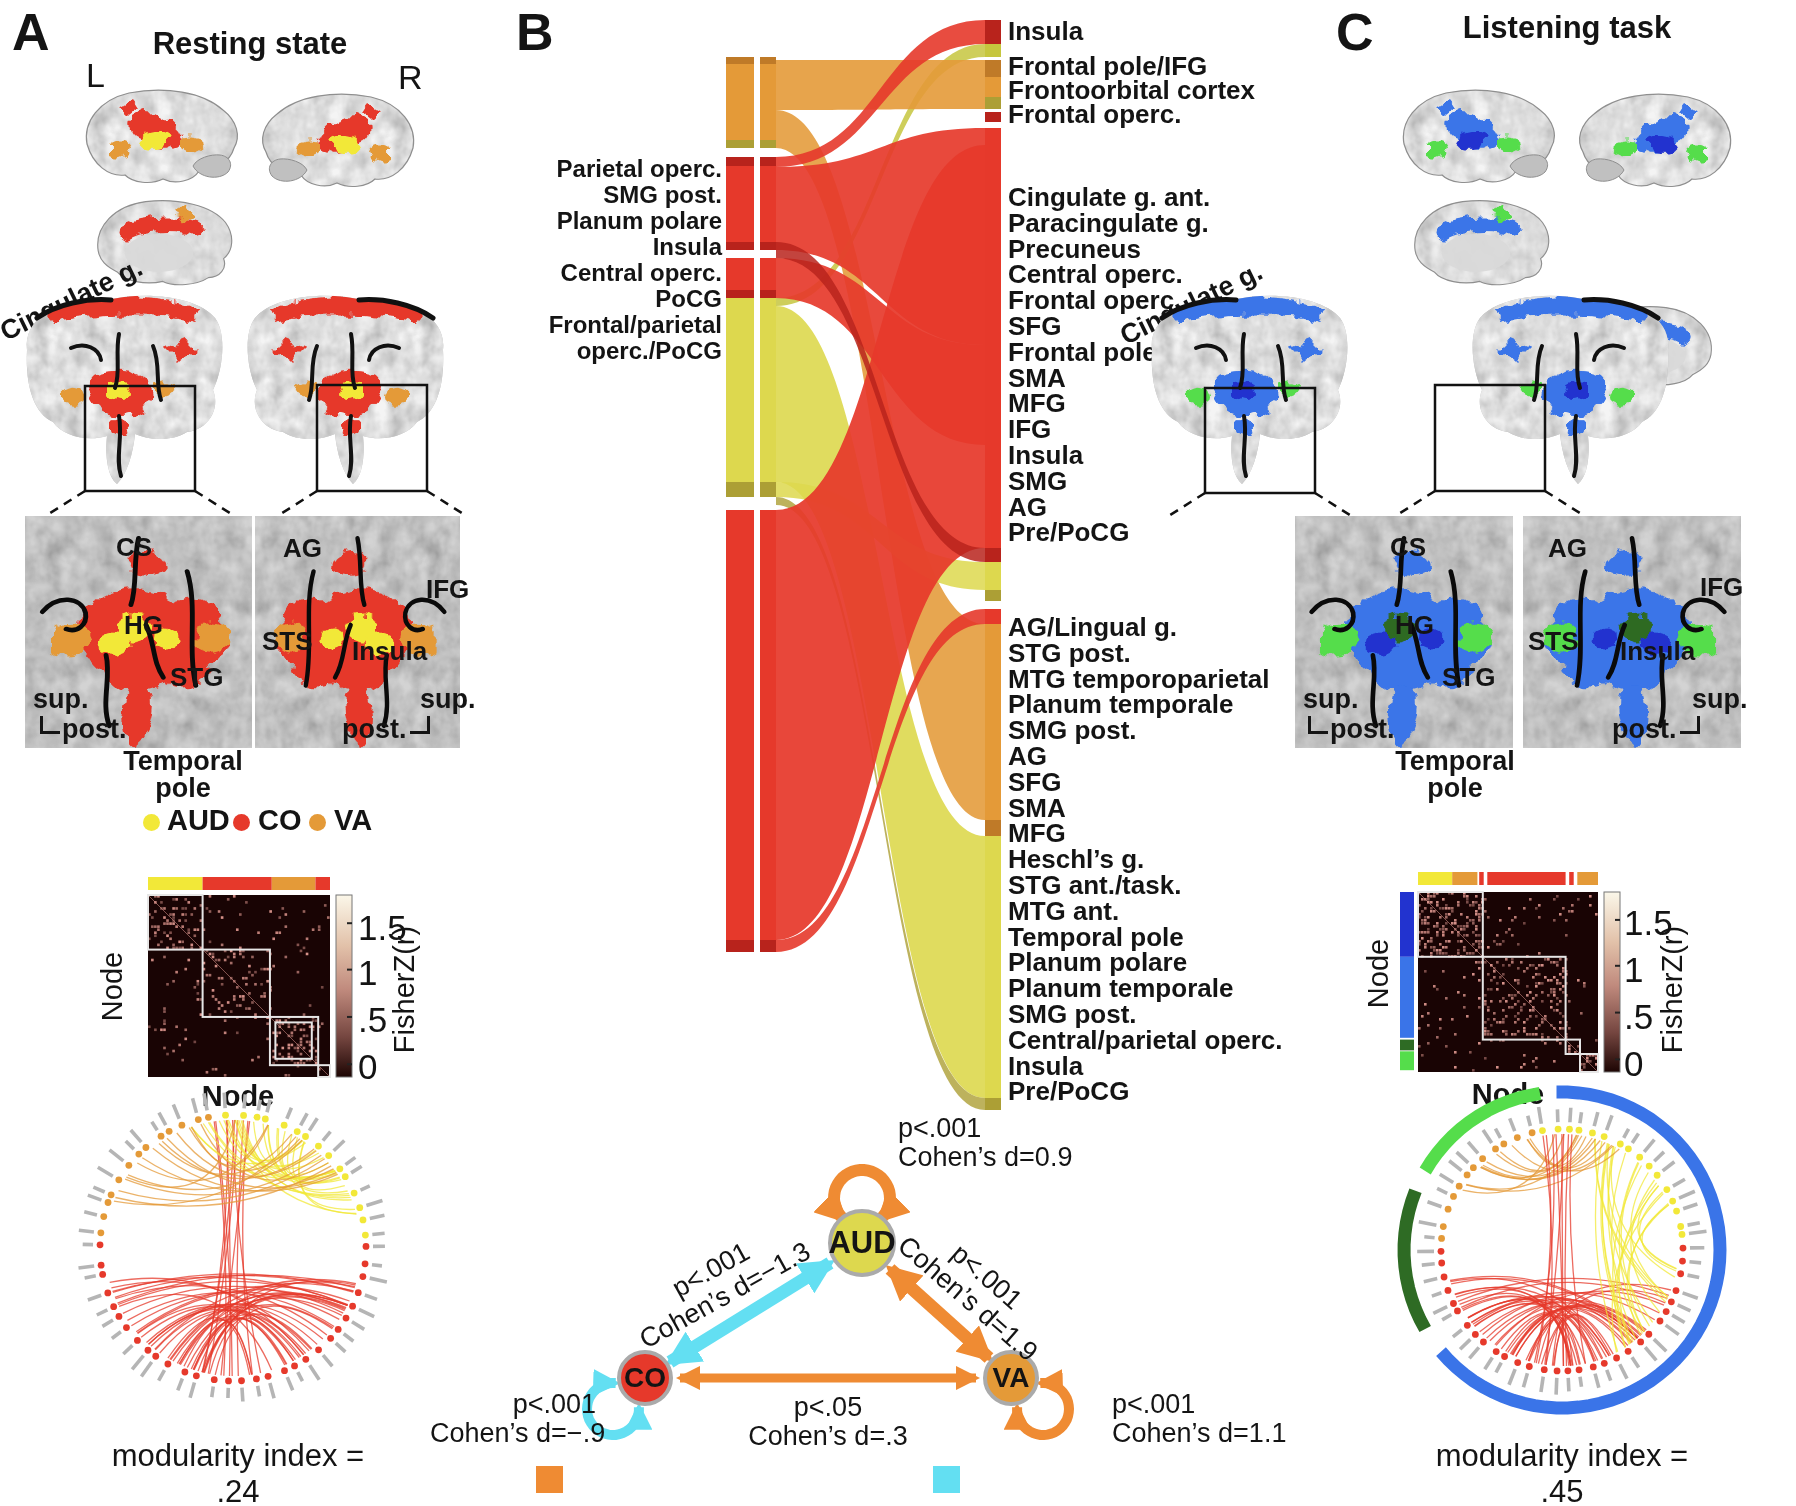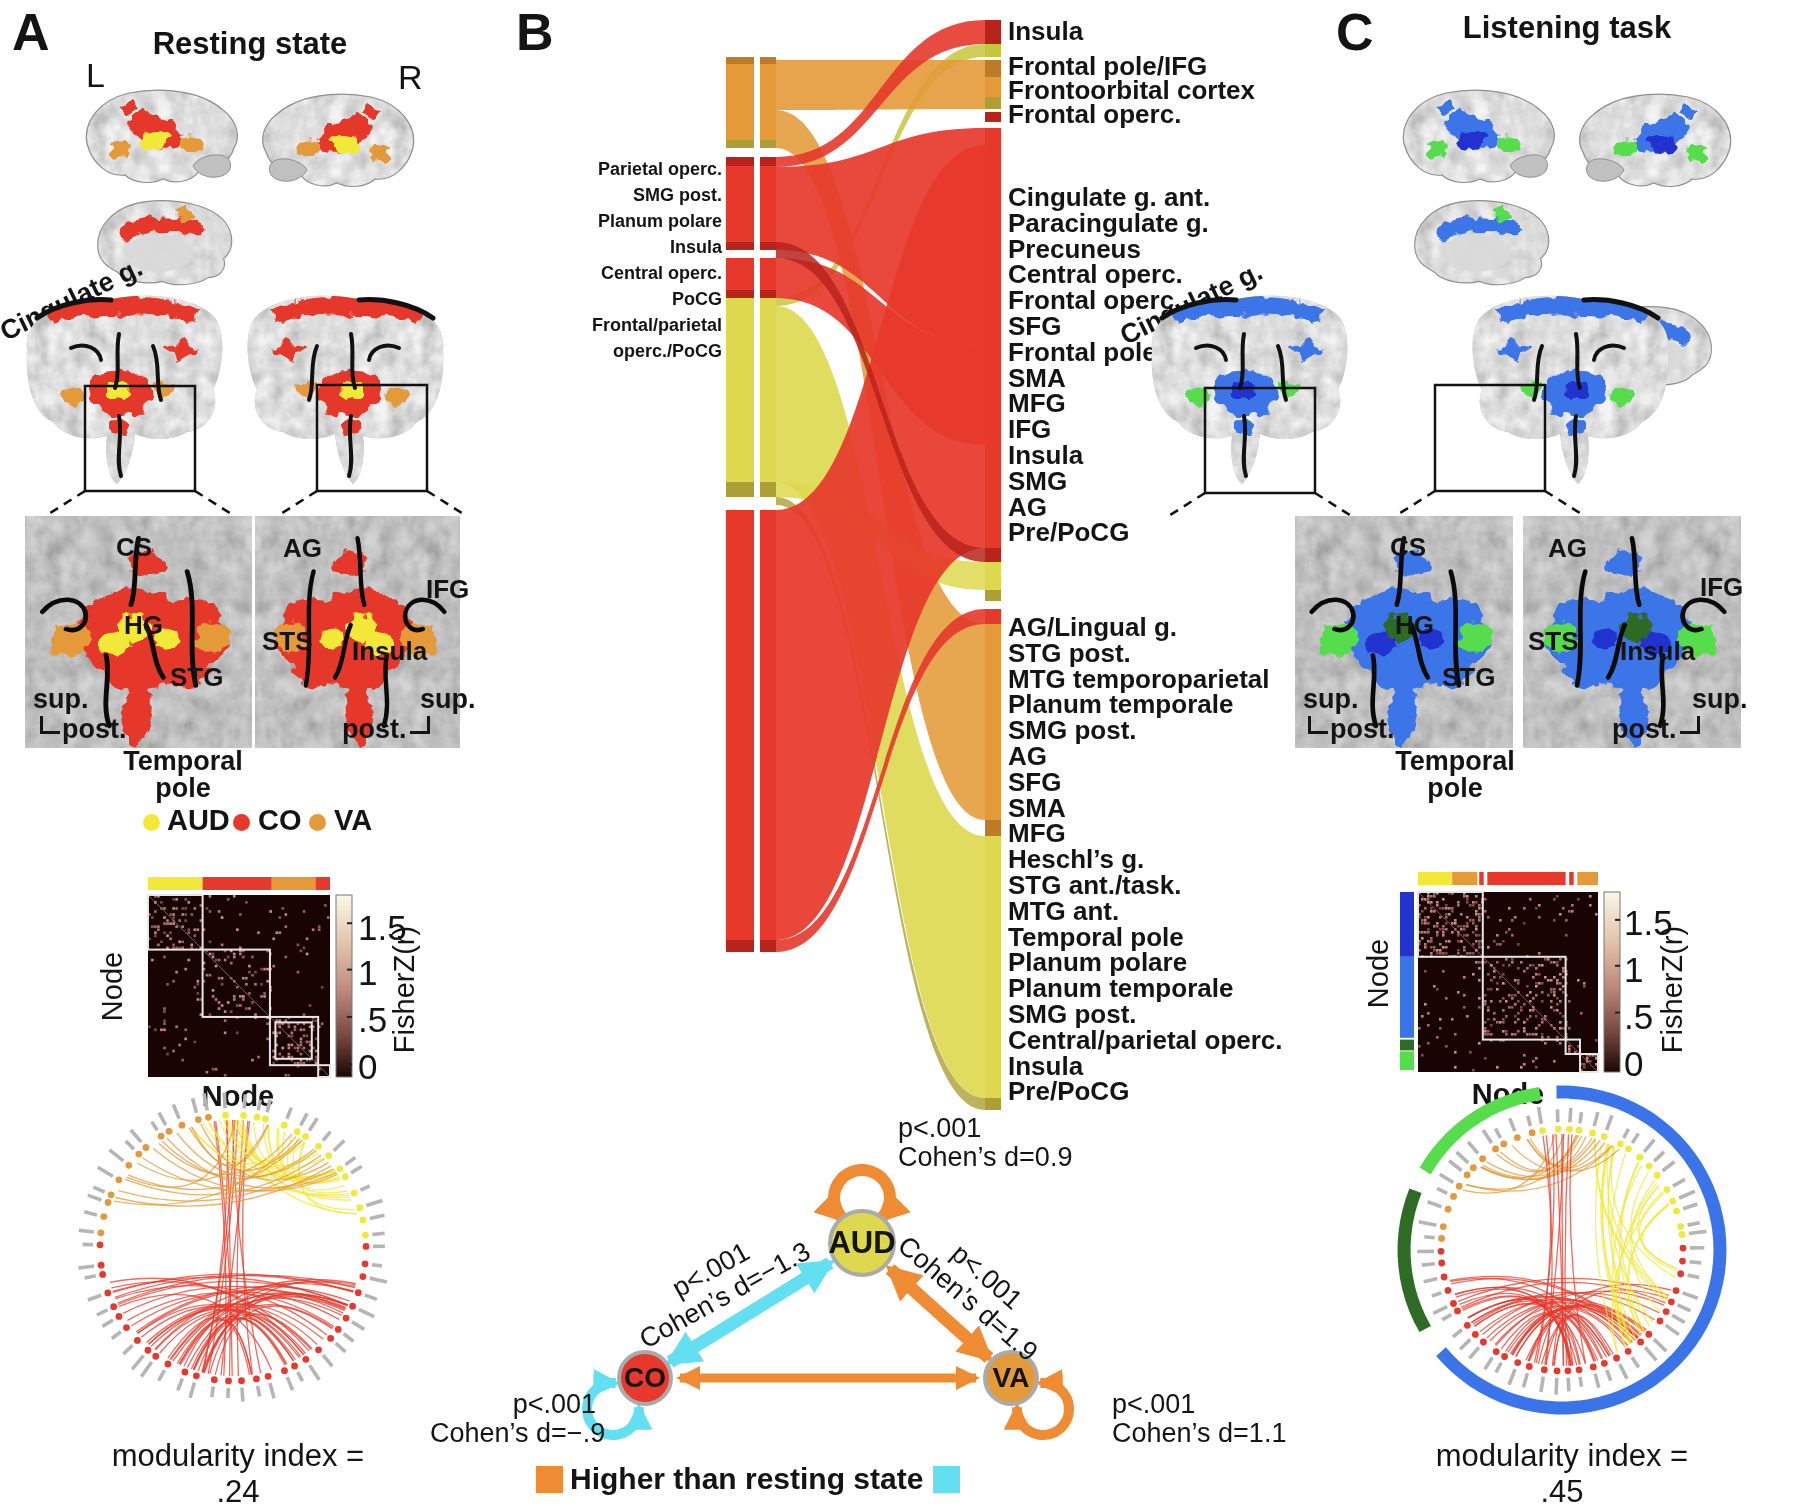--- a/index.html
+++ b/index.html
@@ -5,21 +5,21 @@
   html,body{margin:0;padding:0;background:#fff}
   #canvas{position:relative;width:1796px;height:1506px;background:#fff;
     font-family:"Liberation Sans",sans-serif;color:#141414;overflow:hidden}
   .lbl{position:absolute;white-space:nowrap}
   .panel-letter{position:absolute;font-size:52px;font-weight:700}
   .fig-title{position:absolute;font-size:31px;text-align:center;font-weight:600}
   .hemi{position:absolute;font-size:34px}
   .anat{position:absolute;font-size:26px;font-weight:600;white-space:nowrap}
   .anat-sm{position:absolute;font-size:27px;font-weight:600;white-space:nowrap}
   .rot-label{position:absolute;font-size:27px;font-weight:600;transform:rotate(-26deg);transform-origin:0 50%;white-space:nowrap}
-  .sk-left{position:absolute;text-align:right;font-size:18px;line-height:26px;font-weight:600}
+  .sk-left{position:absolute;text-align:right;font-size:24px;line-height:26px;font-weight:600}
   .sk-right{position:absolute;text-align:left;font-size:26px;font-weight:600}
   .sk-right .list-line{line-height:25.8px}
   .sk-g1b .list-line{line-height:24px}
   .sk-left .list-line{line-height:26px}
   .tickLabel{position:absolute;font-size:35px}
   .vtext{position:absolute;font-size:29px;text-align:center;transform:rotate(-90deg)}
   .mod{position:absolute;font-size:31px;text-align:center}
   .legend-dot{display:inline-block;width:17px;height:17px;border-radius:50%;vertical-align:middle}
   .legend-item{position:absolute;font-size:29px;font-weight:600}
   .node-circle{position:absolute;border-radius:50%;border:4px solid #aaa;display:flex;align-items:center;
@@ -891,27 +891,30 @@
     <div>Cohen’s d=−1.3</div>
   </div>
   <div class="edge-label" style="left:877px;top:1259px;width:200px;text-align:center;transform:rotate(41deg)">
     <div>p&lt;.001</div>
     <div>Cohen’s d=1.9</div>
   </div>
   <div class="edge-label" style="left:430px;top:1390px;width:166px;text-align:right">
     <div>p&lt;.001</div>
     <div>Cohen’s d=−.9</div>
   </div>
+  <div class="edge-label" style="left:733px;top:1393px;width:190px;text-align:center">
+    <div>p&lt;.05</div>
+    <div>Cohen’s d=.3</div>
+  </div>
   <div class="edge-label" style="left:1112px;top:1390px">
     <div>p&lt;.001</div>
     <div>Cohen’s d=1.1</div>
   </div>
 
   <div class="swatch" style="left: 536px; top: 1466px; background: rgb(239, 139, 51);"></div>
-  <div class="b-legend" style="left:570px;top:1462px">Higher than resting state</div>
   <div class="swatch" style="left: 933px; top: 1466px; background: rgb(99, 223, 242);"></div>
 
   <div class="panel-letter" style="left:1336px;top:2px">C</div>
   <div class="fig-title" style="left:1422px;top:10px;width:290px">Listening task</div>
 
   <svg id="brainsC" style="left:1372px;top:82px" width="390" height="210" viewBox="0 0 390 210">
       <g id="brainsC-lat" transform="translate(18,4)">
         <path d="M14,58 C10,36 26,14 56,7 C92,0 130,6 150,24 C164,35 168,50 161,62 C157,76 142,85 126,85 C120,95 102,99 90,93 C78,99 60,97 52,89 C36,91 20,79 14,58 Z" fill="#c6c6c6"></path>
         <g clip-path="url(#brainsC-lat-cp)">
           <rect x="0" y="0" width="170" height="102" filter="url(#noisegray)" opacity="0.8"></rect>

